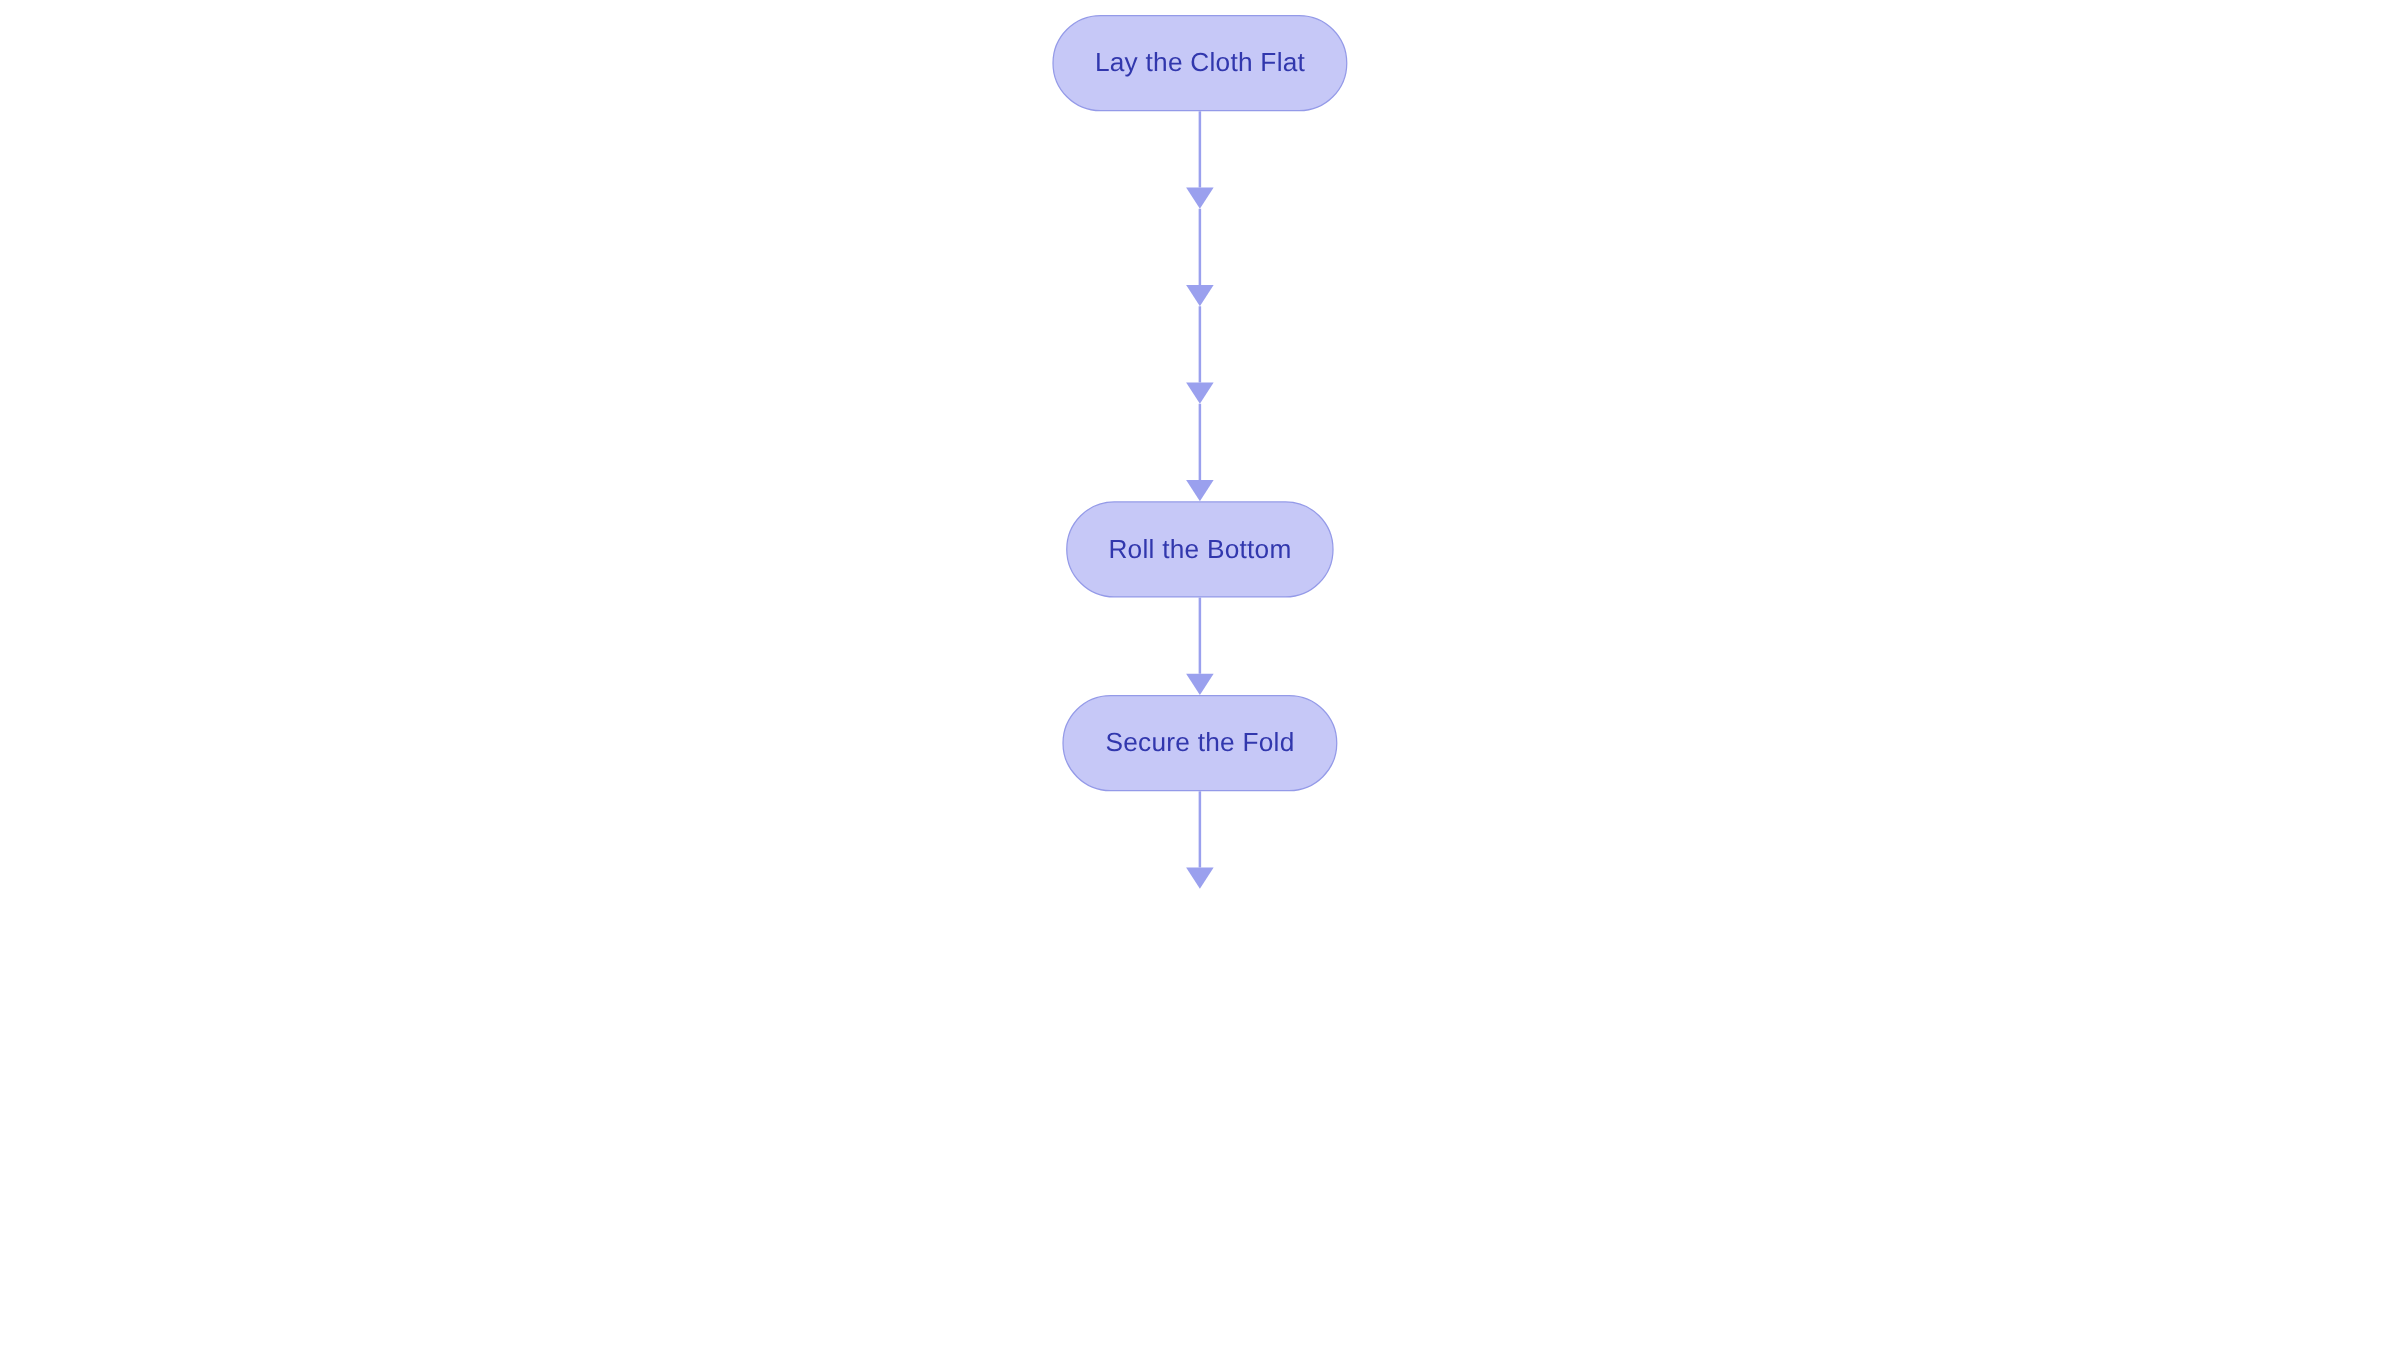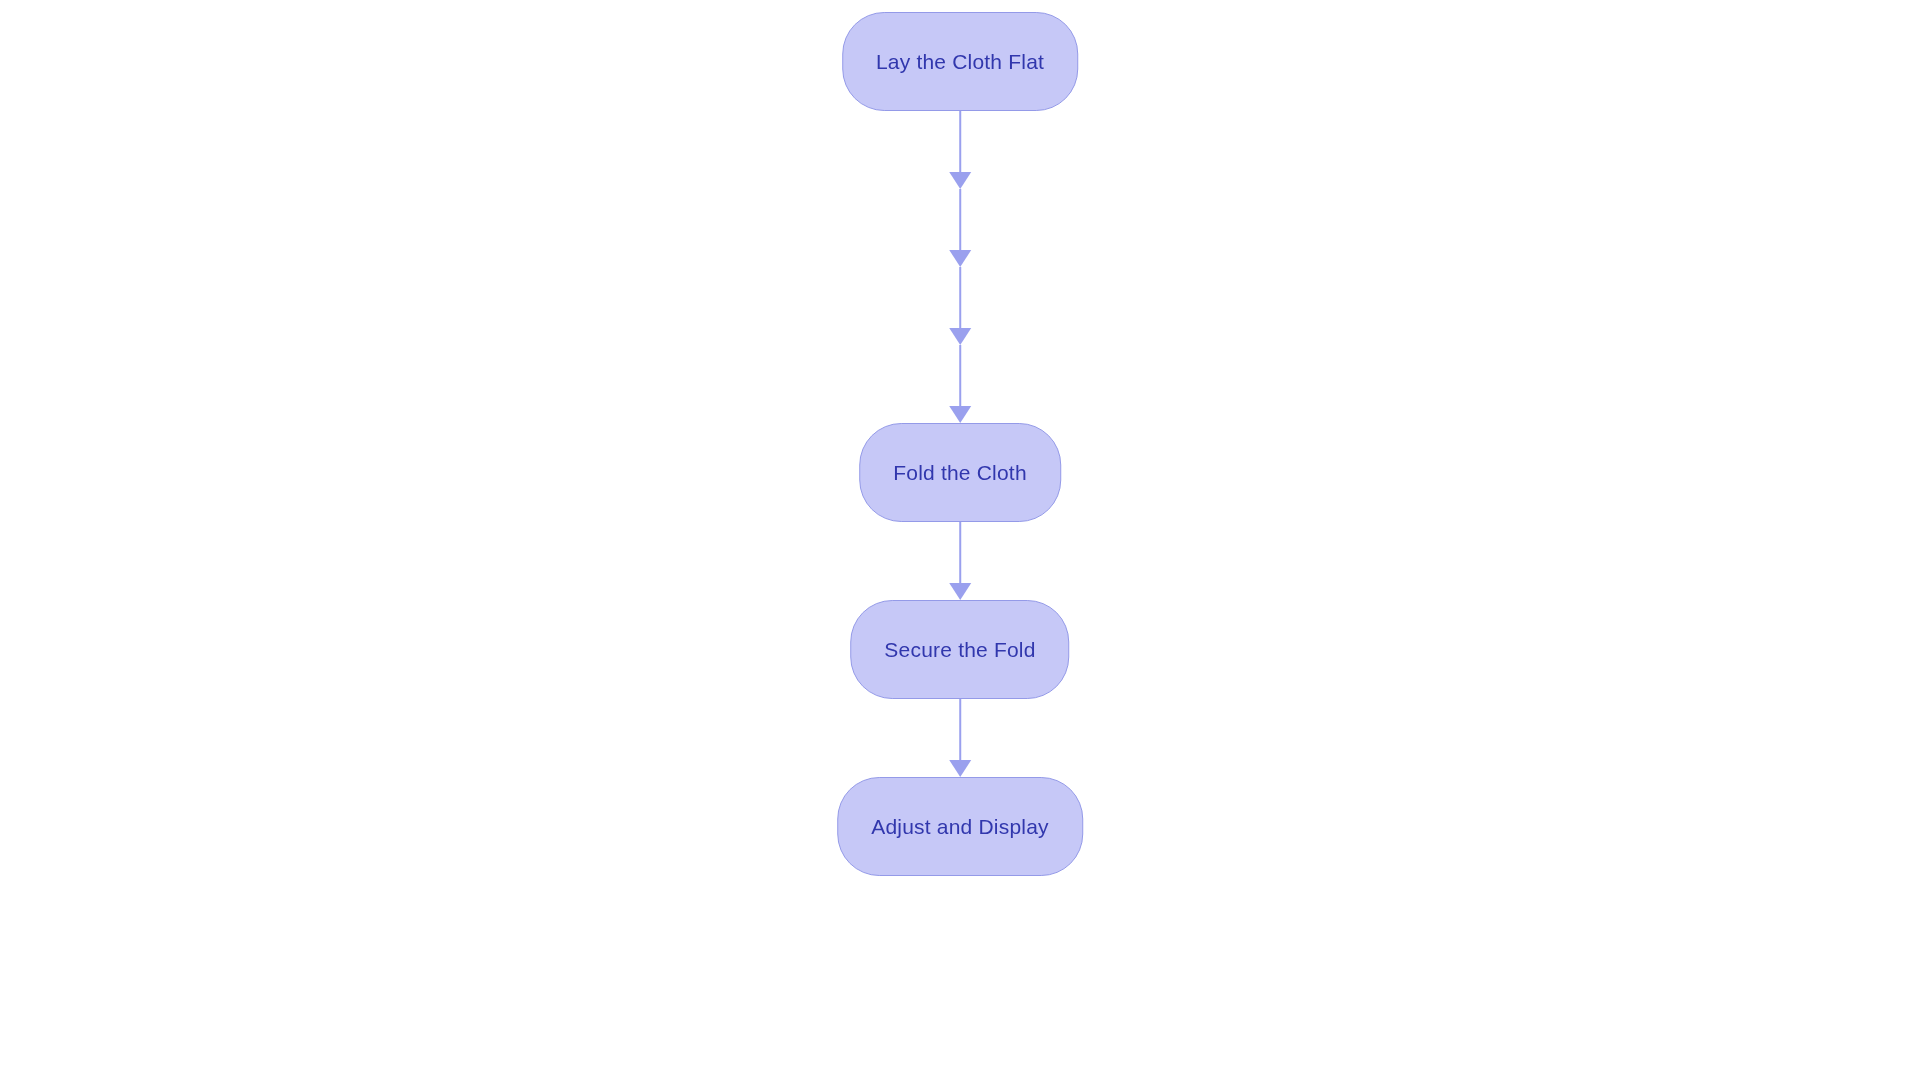--- a/index.html
+++ b/index.html
@@ -20,21 +20,21 @@
   .flow {
     position: absolute;
     left: 50%;
     top: 12px;
     transform: translateX(-50%);
     display: flex;
     flex-direction: column;
     align-items: center;
   }
   .flow-node {
-    height: 99px;
+    height: 77px;
     min-width: 130px;
     padding: 0 33px;
     box-sizing: border-box;
     background: #c6c8f7;
     border: 1.5px solid #949ae8;
     border-radius: 42px;
     color: #3137ad;
     font-size: 21px;
     letter-spacing: 0.2px;
     display: flex;
@@ -88,35 +88,32 @@
       <div class="head"></div>
     </div>
 
 
     <div class="flow-arrow">
       <div class="shaft"></div>
       <div class="head"></div>
     </div>
 
     <div class="flow-node">
-      <span>Fold the Cloth</span>
+      <span>Roll the Bottom</span>
     </div>
 
     <div class="flow-arrow">
       <div class="shaft"></div>
       <div class="head"></div>
     </div>
 
     <div class="flow-node">
       <span>Secure the Fold</span>
     </div>
 
     <div class="flow-arrow">
       <div class="shaft"></div>
       <div class="head"></div>
     </div>
 
-    <div class="flow-node">
-      <span>Adjust and Display</span>
-    </div>
 
   </div>
 </div>
 
 </body></html>

